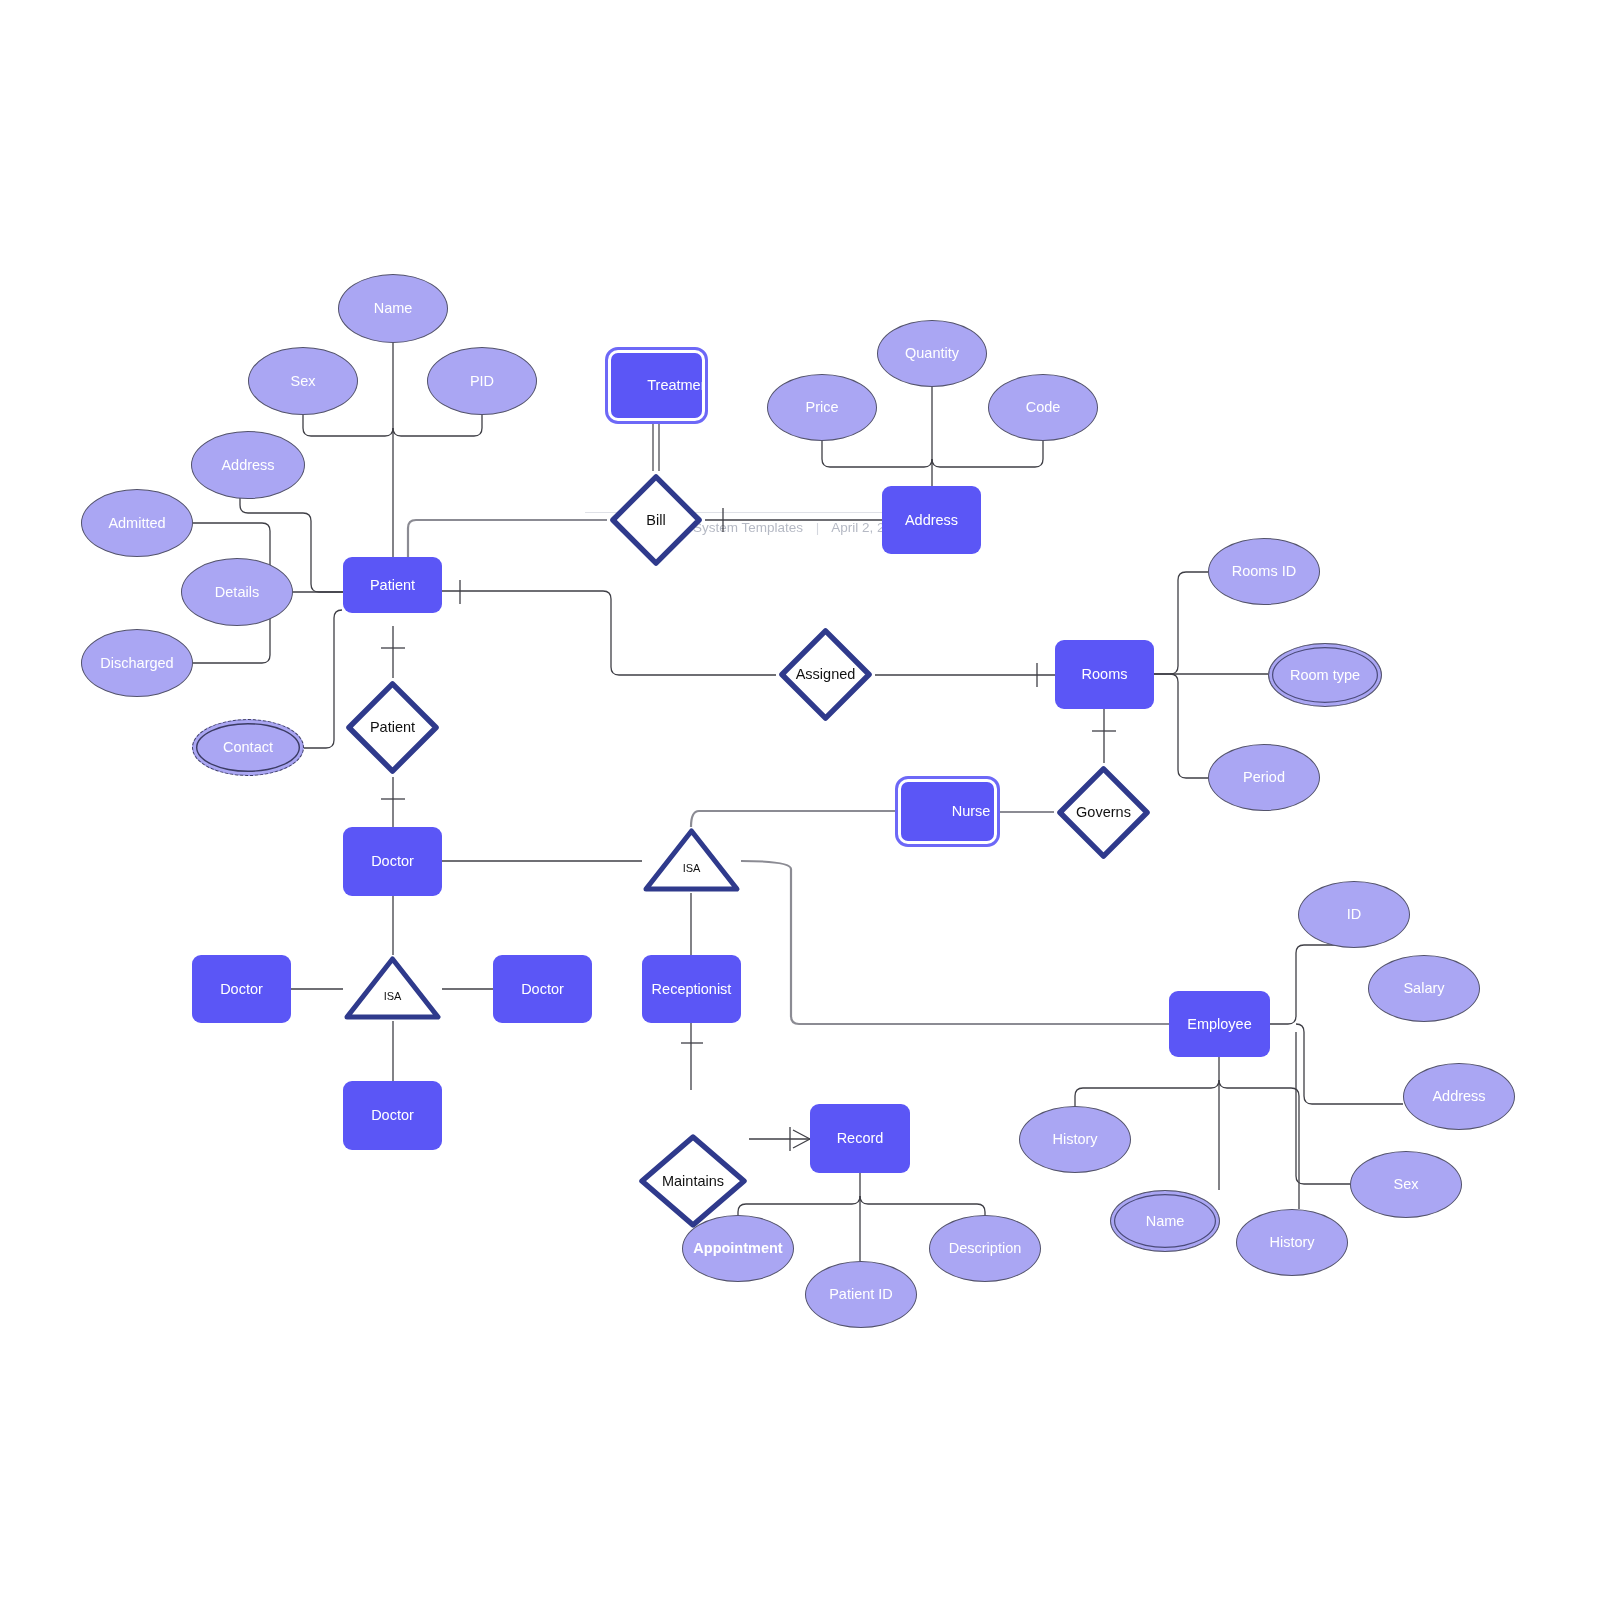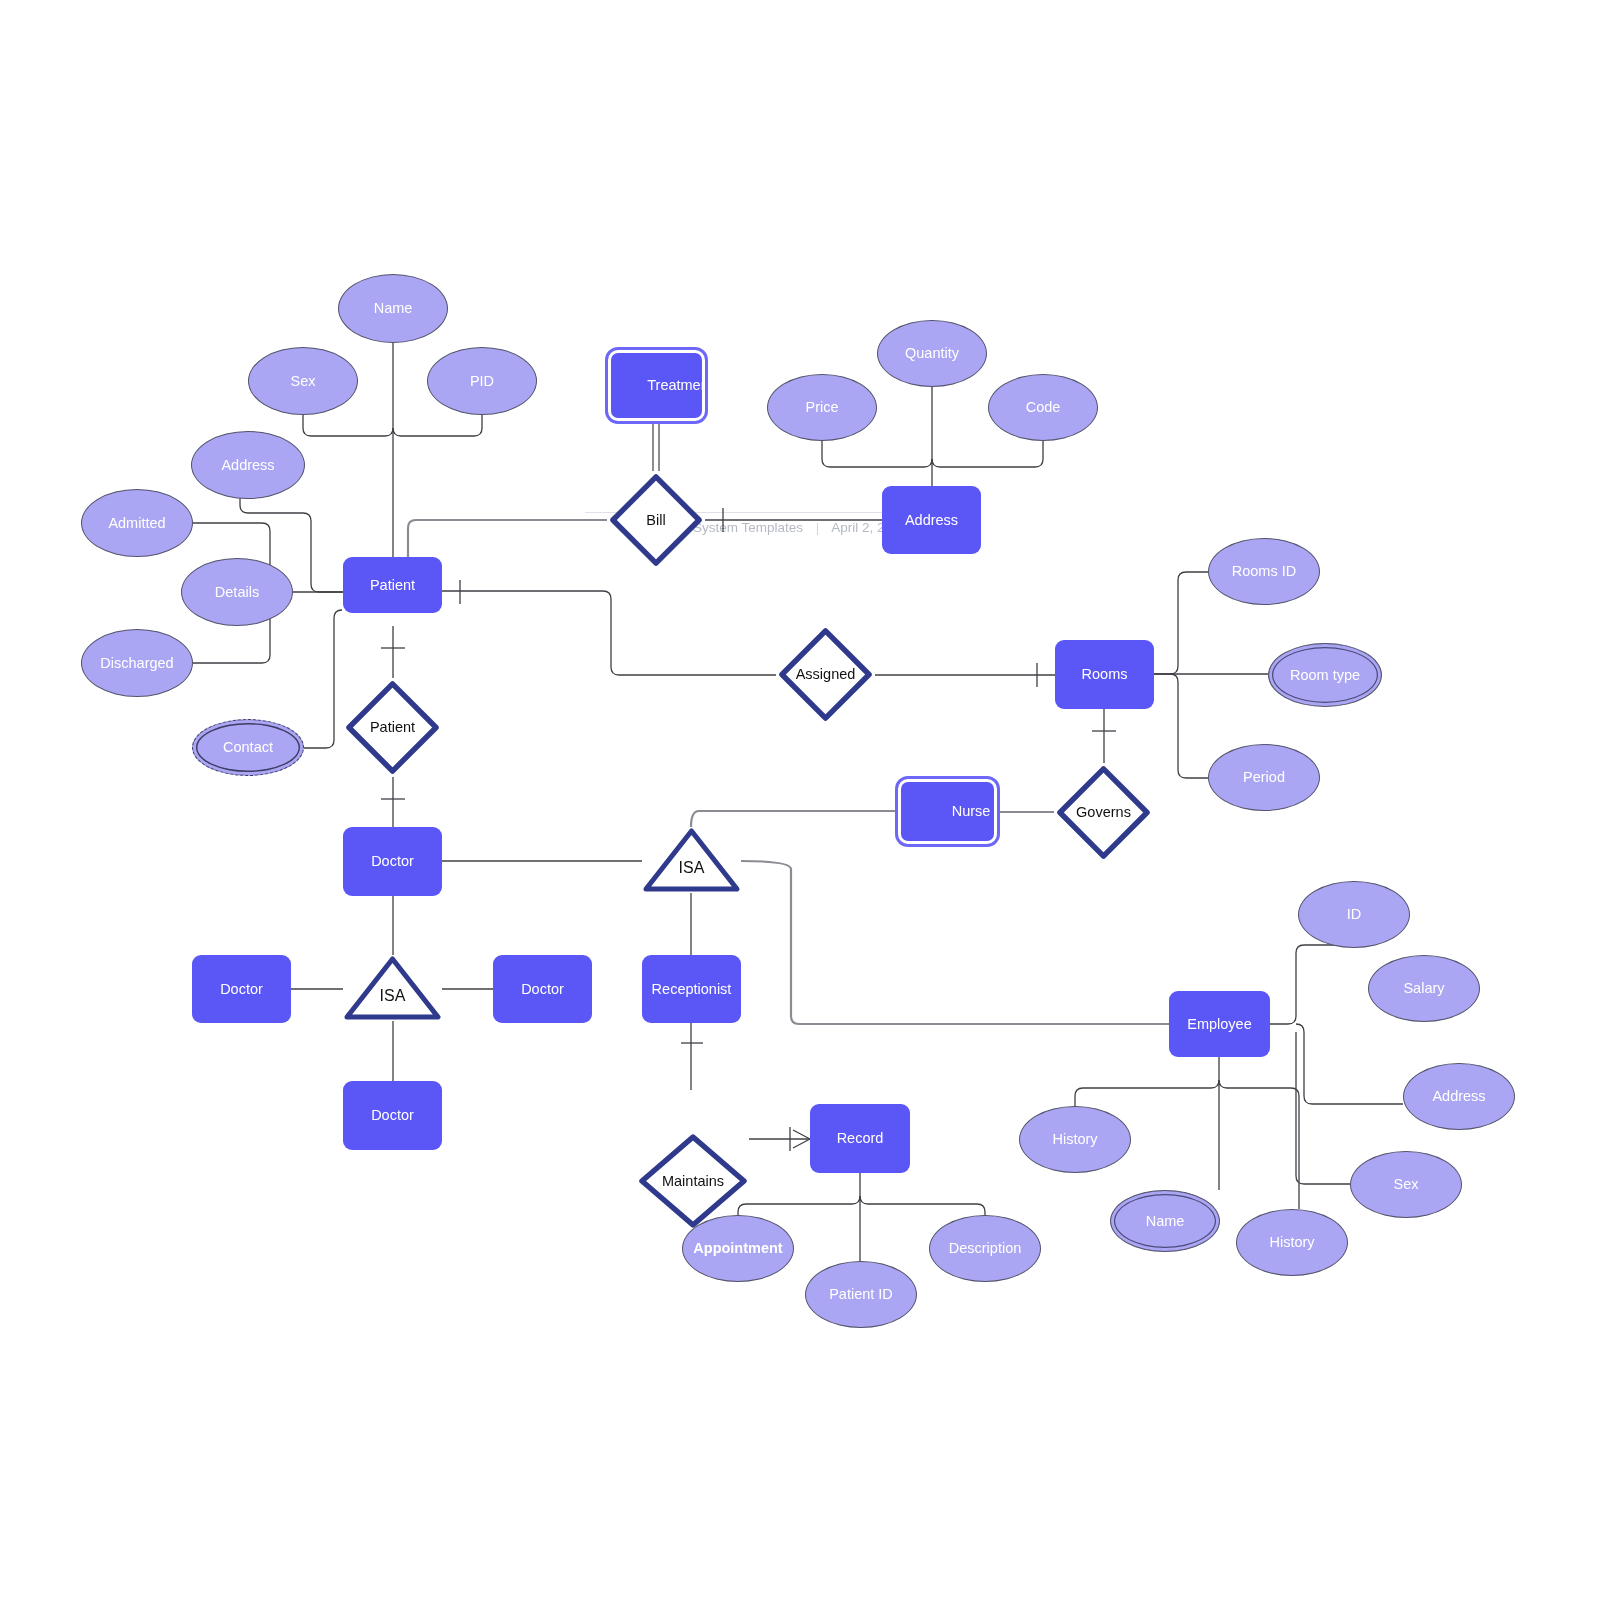--- a/index.html
+++ b/index.html
@@ -25,21 +25,21 @@
   .ent.weak{background:#5b56f6;border:3px solid #fff;outline:3px solid #6d68f7;border-radius:10px;padding-left:47px;}
 
   .attr{background:#aaa6f3;border:1.2px solid #53536b;border-radius:50%;color:#fff;font-size:14.5px;}
   .attr.multi{box-shadow:inset 0 0 0 3px #aaa6f3, inset 0 0 0 4.2px #4b4b7a;}
   .attr.dash{border:1.6px dashed #3b3b63;box-shadow:inset 0 0 0 3px #aaa6f3, inset 0 0 0 4.4px #3b3b63;}
 
   .dia{color:#111;font-size:14.5px;}
   .dia .shape{position:absolute;left:0;top:0;width:100%;height:100%;}
   .dia .lbl{position:relative;z-index:2;}
 
-  .tri{color:#111;font-size:16px;}
+  .tri{color:#111;font-size:11px;}
   .tri .shape{position:absolute;left:0;top:0;width:100%;height:100%;}
   .tri .lbl{position:relative;z-index:2;margin-top:16px;}
 </style>
 </head>
 <body>
 
 <div id="canvas">
 
   <div class="hdr">
     <div class="rule"></div>

